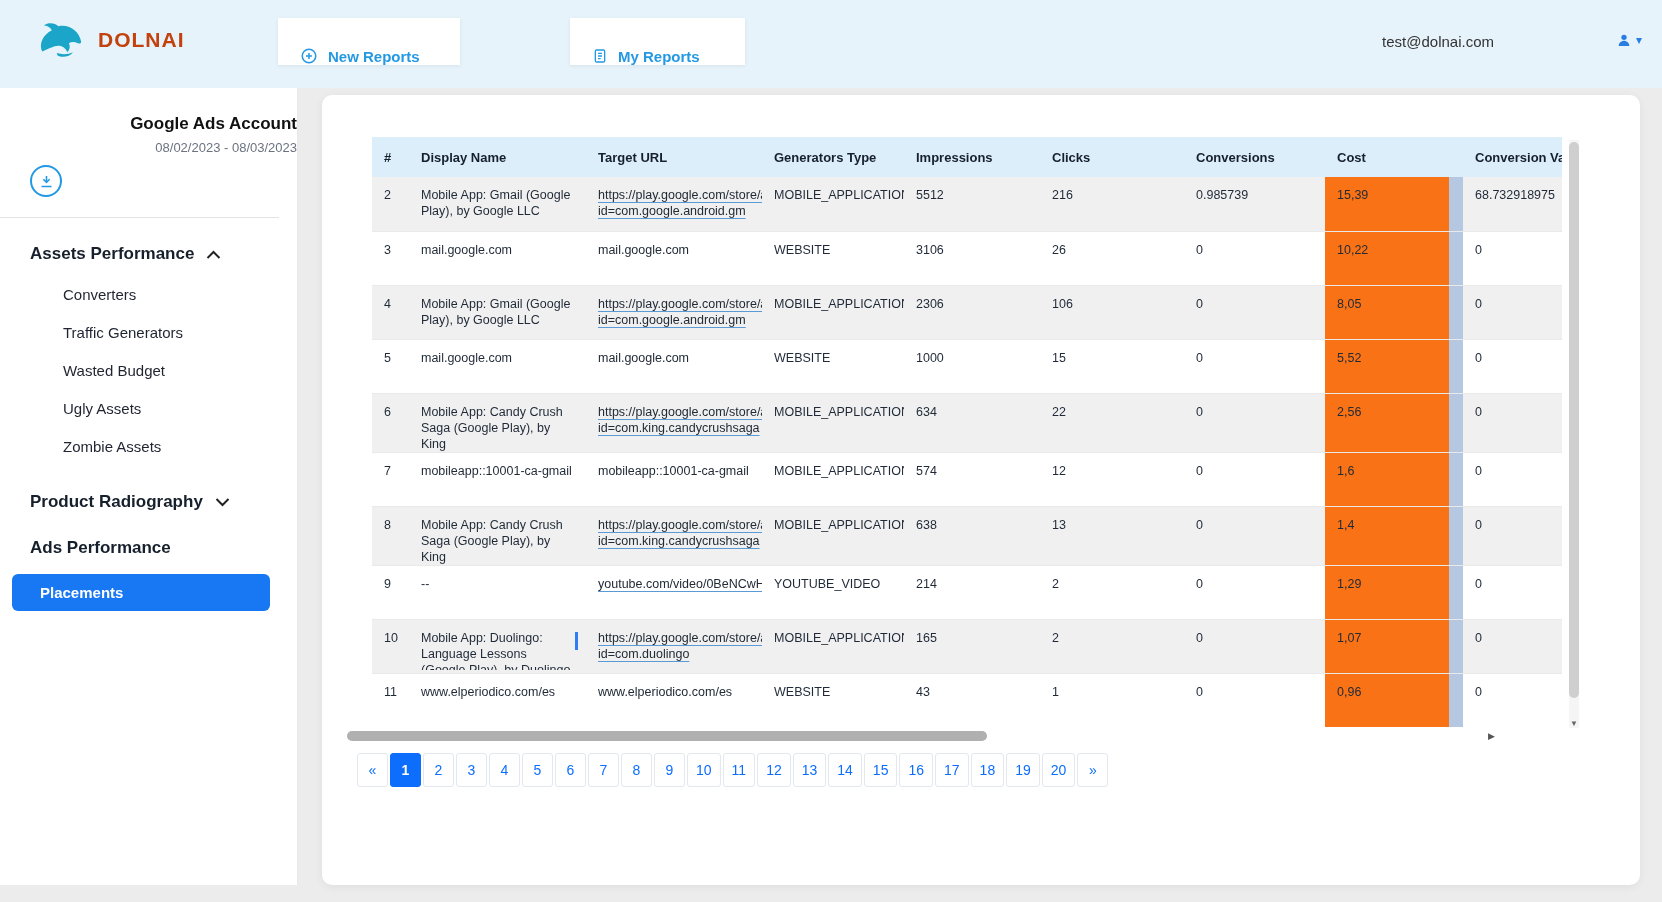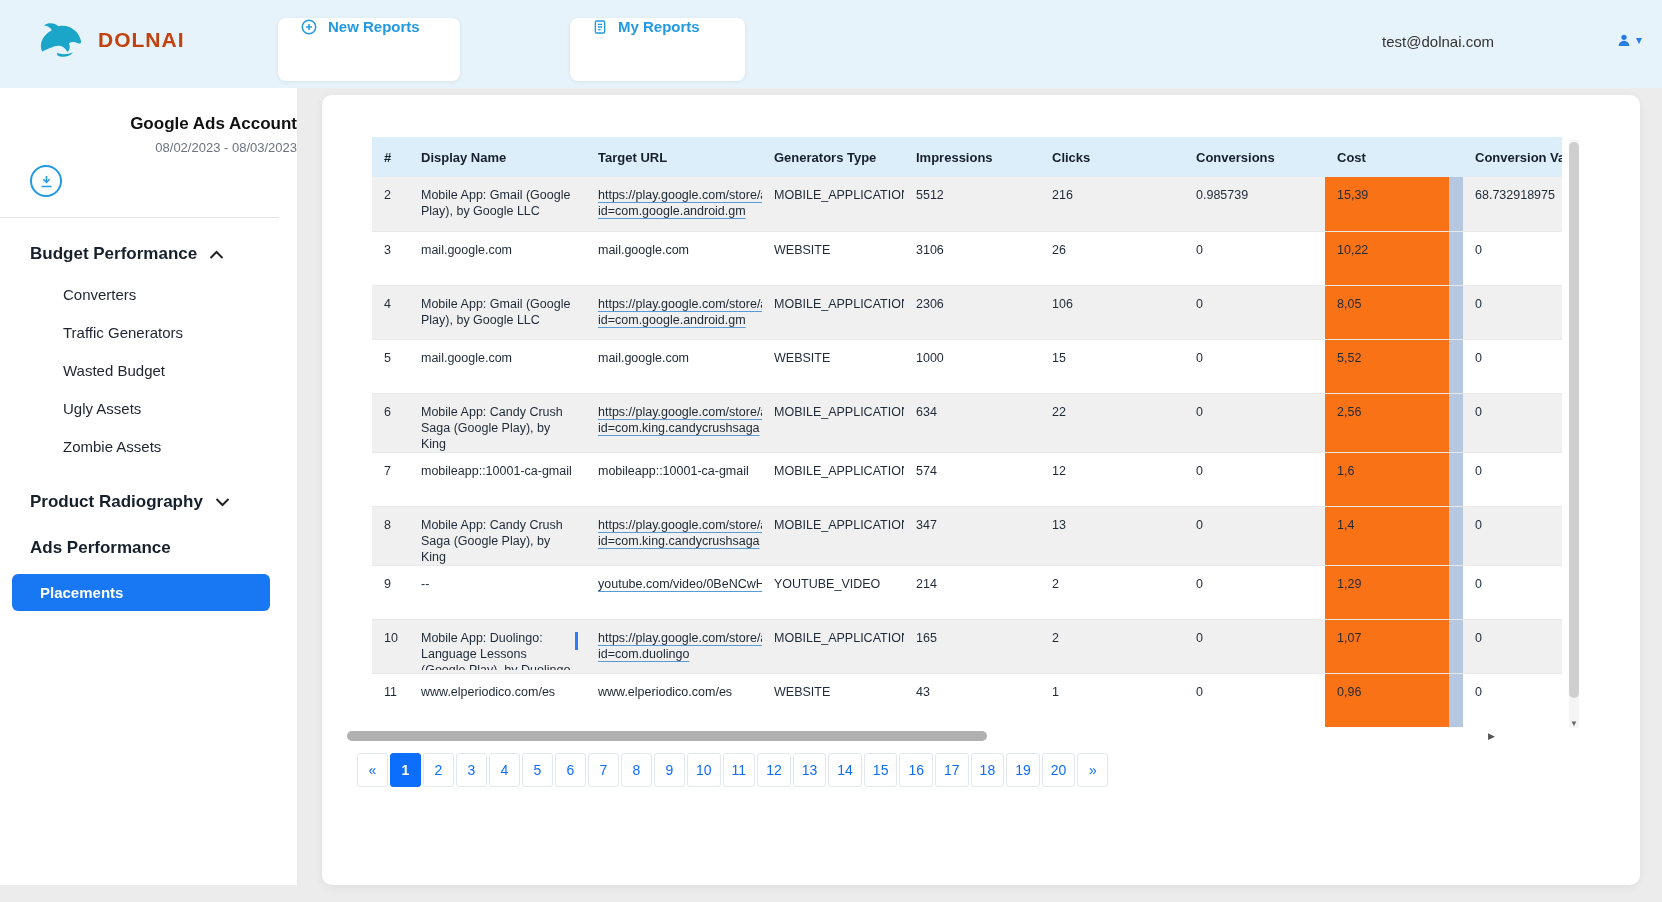--- a/index.html
+++ b/index.html
@@ -12,23 +12,23 @@
   }
 
   
   header {
     position:absolute; top:0; left:0; width:1662px; height:88px;
     background:#e7f3fb;
   }
   .logo { position:absolute; left:34px; top:20px; display:flex; align-items:center; gap:12px; }
   .brand { font-size:21px; font-weight:700; color:#c2410c; letter-spacing:1px; }
   .hbtn {
-    position:absolute; top:18px; height:63px; border:none; cursor:pointer;
-    background:#fff; border-radius:8px; box-shadow:0 1px 4px rgba(0,0,0,0.07);
-    display:flex; align-items:flex-start; gap:10px; padding:0 22px;
+    position:absolute; top:18px; height:47px; border:none; cursor:pointer;
+    background:#fff; border-radius:0; box-shadow:0 1px 4px rgba(0,0,0,0.07);
+    display:flex; align-items:flex-end; gap:10px; padding:0 22px;
     color:#2499e3; font-weight:700; font-size:15px; font-family:inherit;
   }
   .btn-new { left:278px; width:182px; }
   .btn-my  { left:570px; width:175px; }
   .email { position:absolute; right:168px; top:33px; font-size:15px; color:#333; }
   .user  { position:absolute; right:20px; top:32px; display:flex; align-items:center; gap:4px; cursor:pointer; }
   .caret { color:#2a7de1; font-size:12px; }
 
   
   aside {
@@ -155,21 +155,21 @@
     <button class="dl">
       <svg width="15" height="15" viewBox="0 0 24 24" fill="none" stroke="#2299e4" stroke-width="2.5">
           <path d="M12 3v10M7 8.5l5 5 5-5M4 20h16"></path>
         </svg>
     </button>
   </div>
 
   <hr class="side-divider">
 
   <div class="side-section">
-    <span>Budget Performance</span>
+    <span>Assets Performance</span>
     <svg width="15" height="9" viewBox="0 0 14 9" fill="none" stroke="#222" stroke-width="2">
         <path d="M1 8l6-6 6 6"></path>
       </svg>
   </div>
   <div class="side-sublist">
       <div class="side-subitem">Converters</div>
       <div class="side-subitem">Traffic Generators</div>
       <div class="side-subitem">Wasted Budget</div>
       <div class="side-subitem">Ugly Assets</div>
       <div class="side-subitem">Zombie Assets</div>
@@ -299,21 +299,21 @@
             <td>0</td>
           </tr>
           <tr>
             <td>8</td>
             <td style="position: relative;">
               <div class="dn">Mobile App: Candy Crush Saga (Google Play), by King</div>
             </td>
             <td><a class="url-link">https://play.google.com/store/ap
 id=com.king.candycrushsaga</a></td>
             <td>MOBILE_APPLICATION</td>
-            <td>347</td>
+            <td>638</td>
             <td>13</td>
             <td>0</td>
             <td class="cost-cell">1,4</td>
             <td>0</td>
           </tr>
           <tr>
             <td>9</td>
             <td style="position: relative;">
               <div class="dn">--</div>
             </td>

